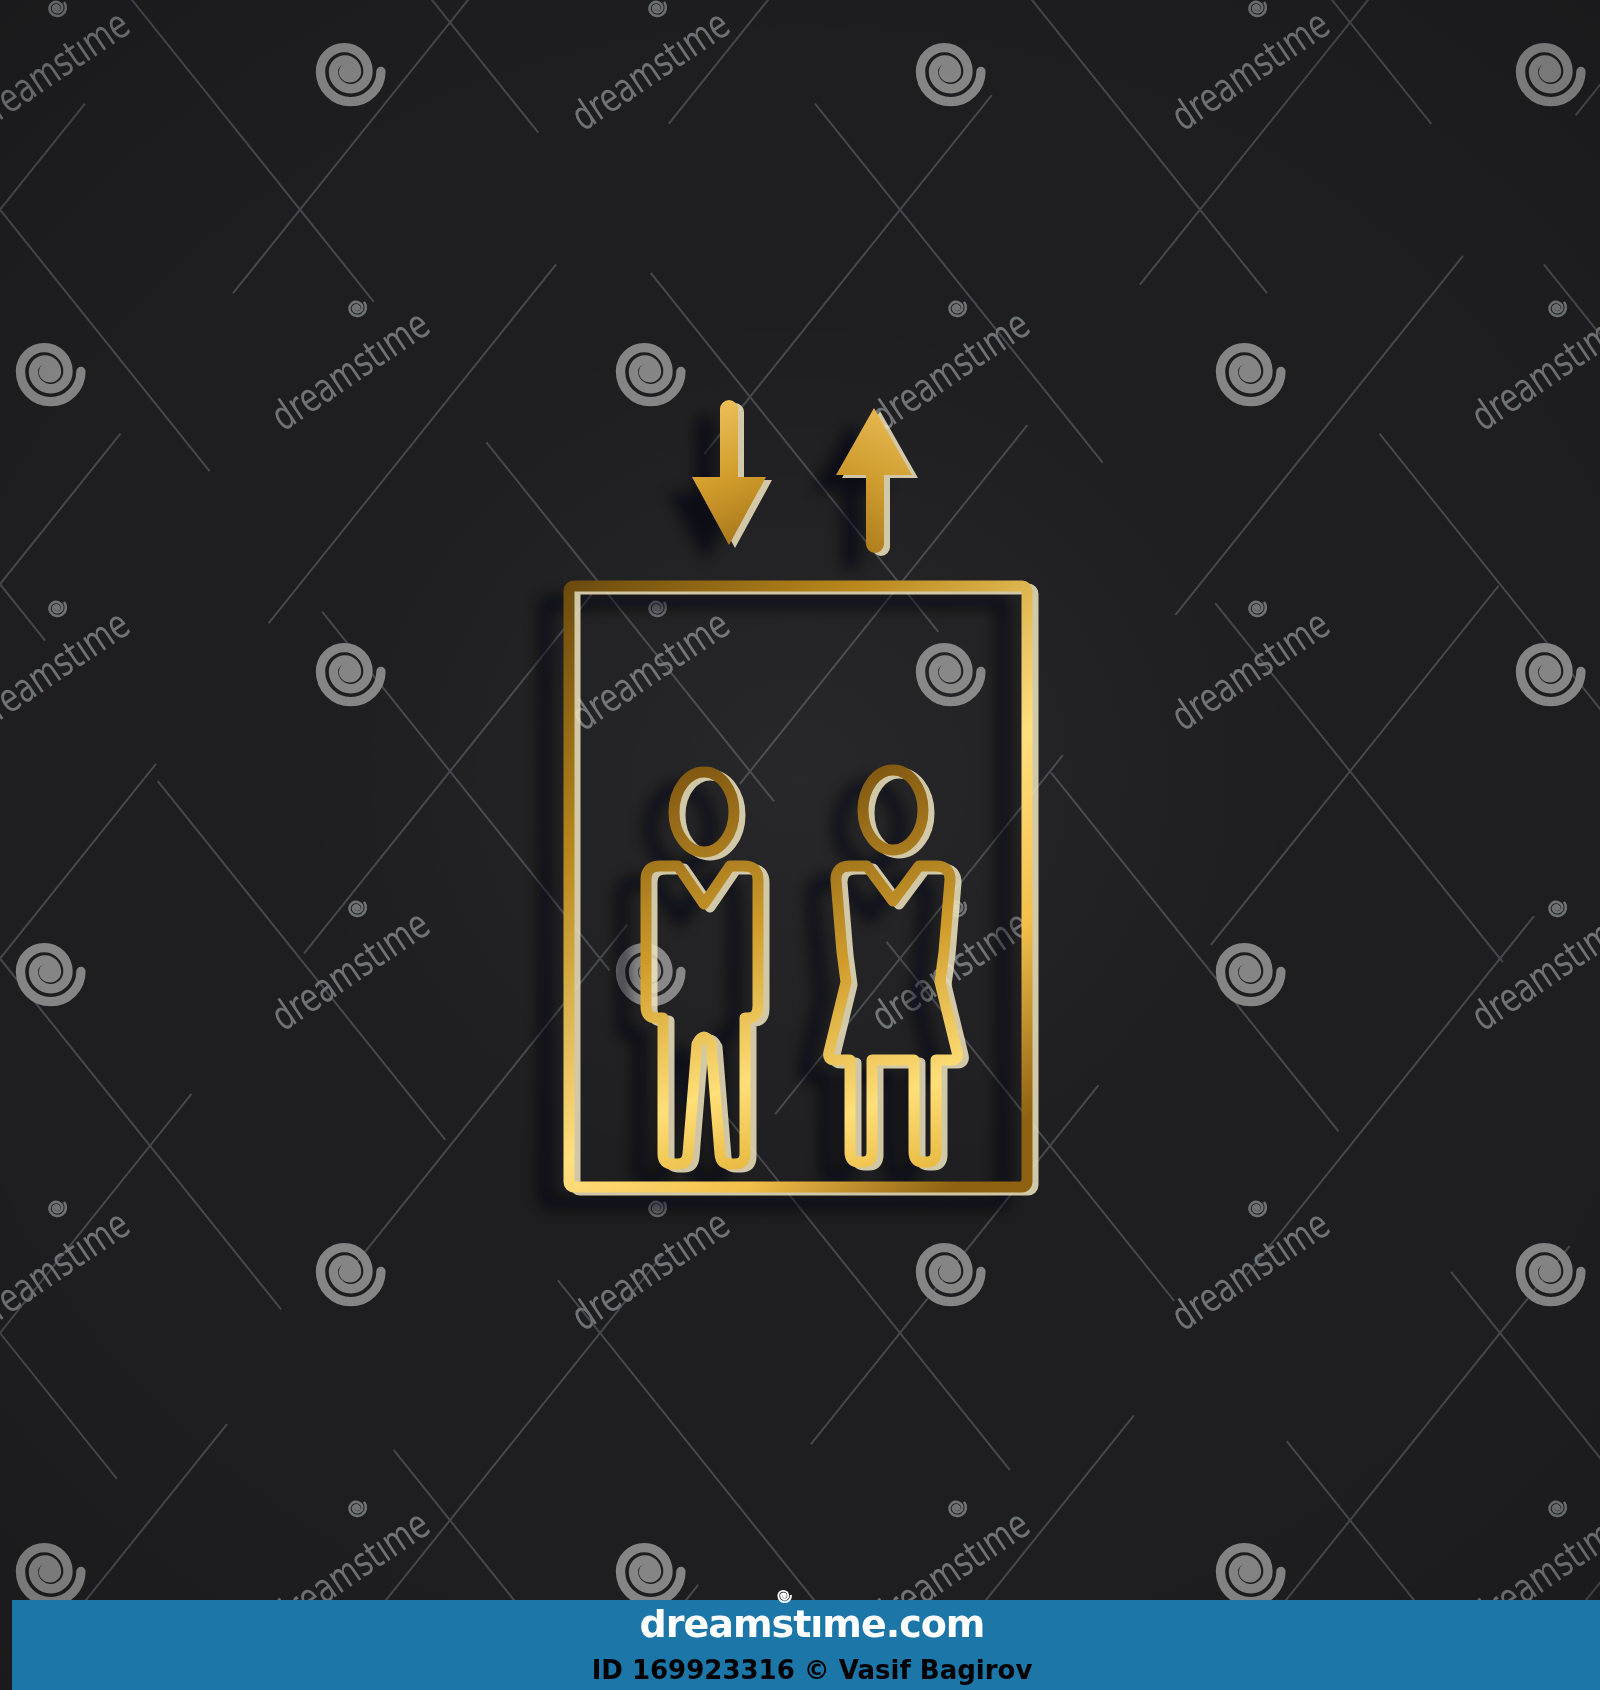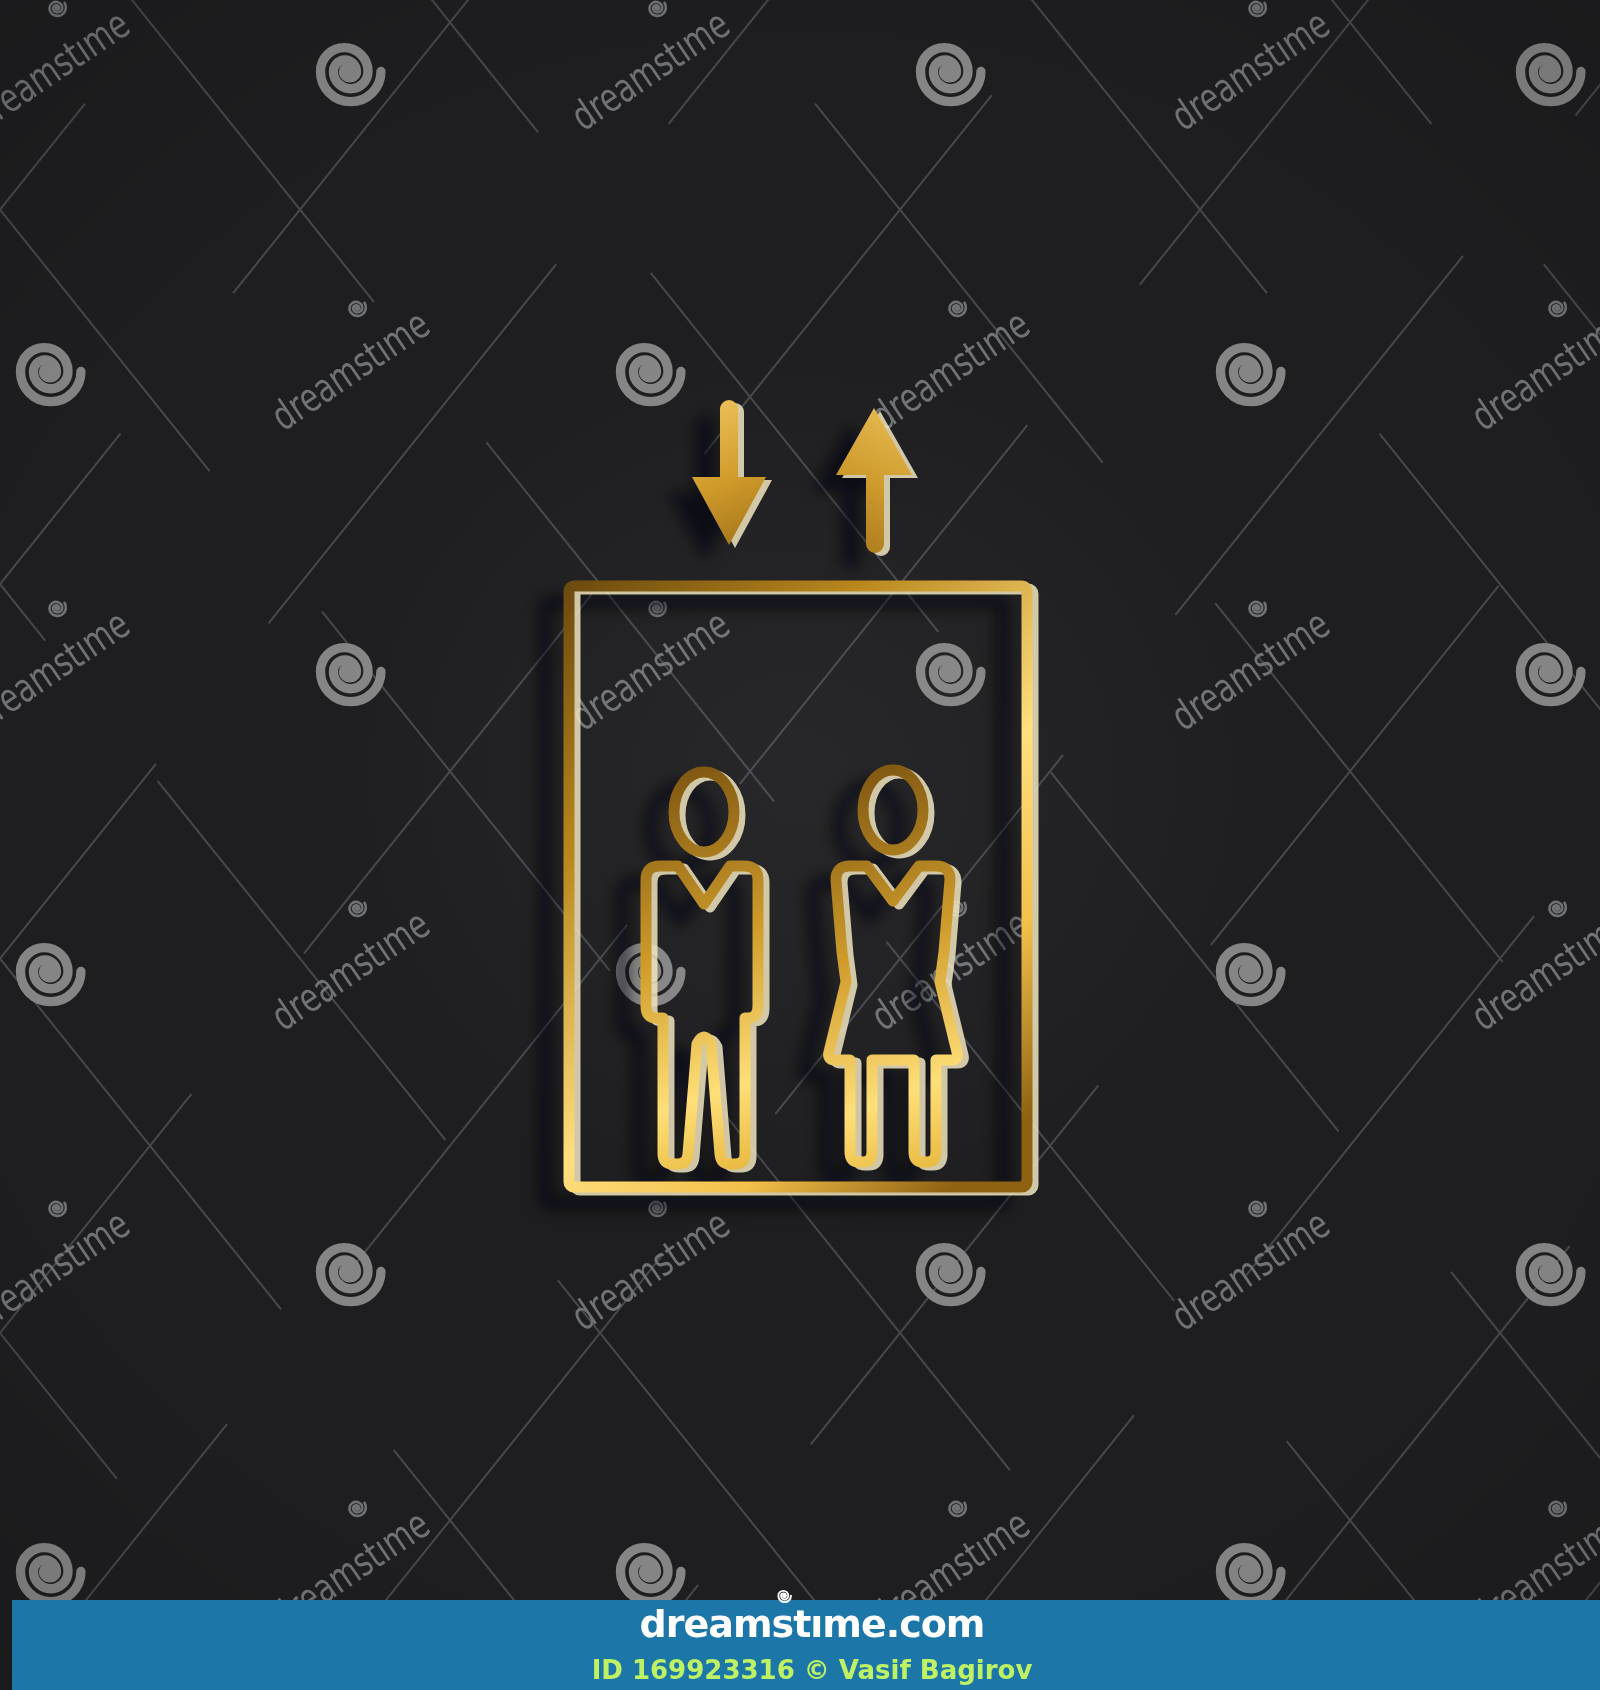--- a/index.html
+++ b/index.html
@@ -19,21 +19,21 @@
     position:absolute;left:12px;bottom:0;width:1600px;height:90px;
     display:flex;align-items:center;justify-content:space-between;
     padding:5px 16px;box-sizing:border-box;flex-direction:column;
   }
   .logo{
     position:relative;color:#fff;font-weight:bold;font-size:38px;
     letter-spacing:-1px;line-height:1;
   }
   .logo-spiral{position:absolute;left:137px;top:-17px;width:15px;height:15px;}
   .logo-spiral use{stroke:#ffffff;}
-  .credit{color:#bef264;font-size:26px;font-weight:bold;letter-spacing:0;}
+  .credit{color:#000000;font-size:26px;font-weight:bold;letter-spacing:0;}
 </style>
 </head>
 <body>
 
 <div class="stage" style="background: rgb(30, 30, 32);">
 
   <svg class="layer" id="wm-layer" viewBox="0 0 1600 1690">
     <defs>
       <path id="spiral" fill="none" stroke-width="13" stroke-linecap="round" d="M 93,52 A 42,42 0 0 1 9,52 A 33,33 0 0 1 75,52 A 24,24 0 0 1 27,52 A 16,16 0 0 1 59,52 A 9,9 0 0 1 41,52 A 4,4 0 0 1 49,52"></path>
     </defs>

